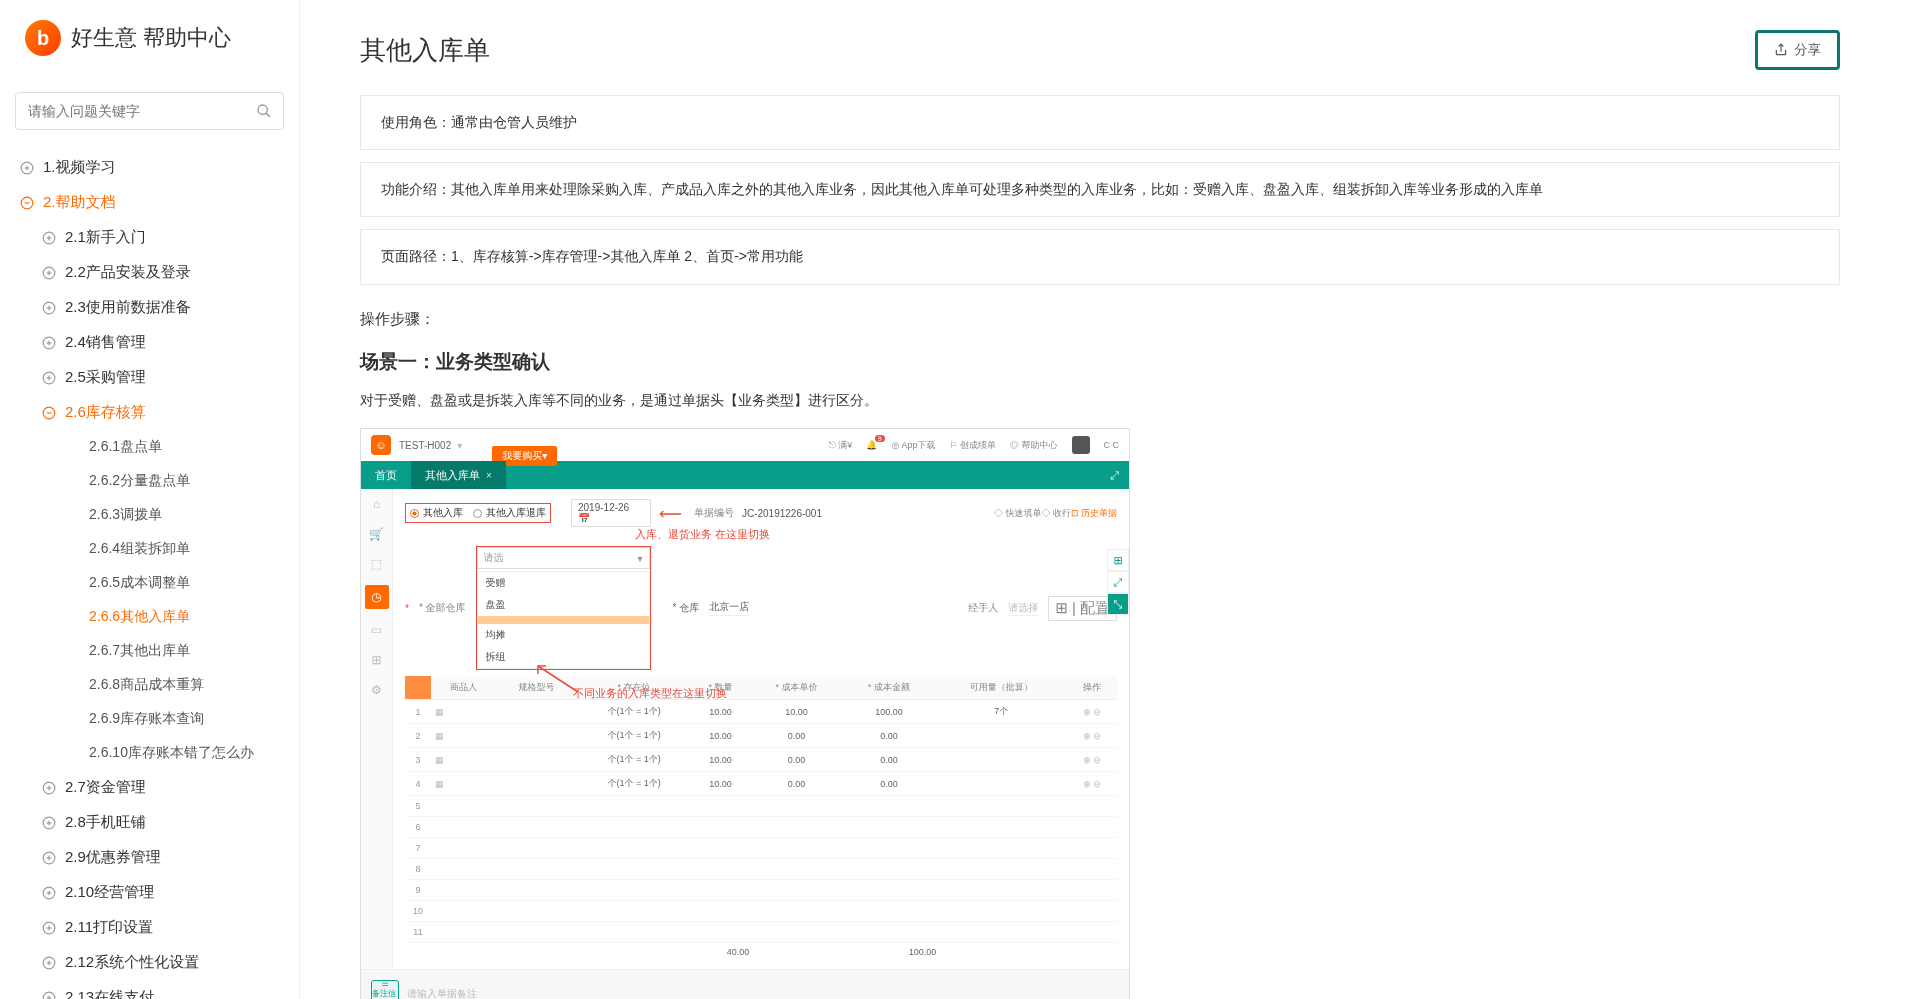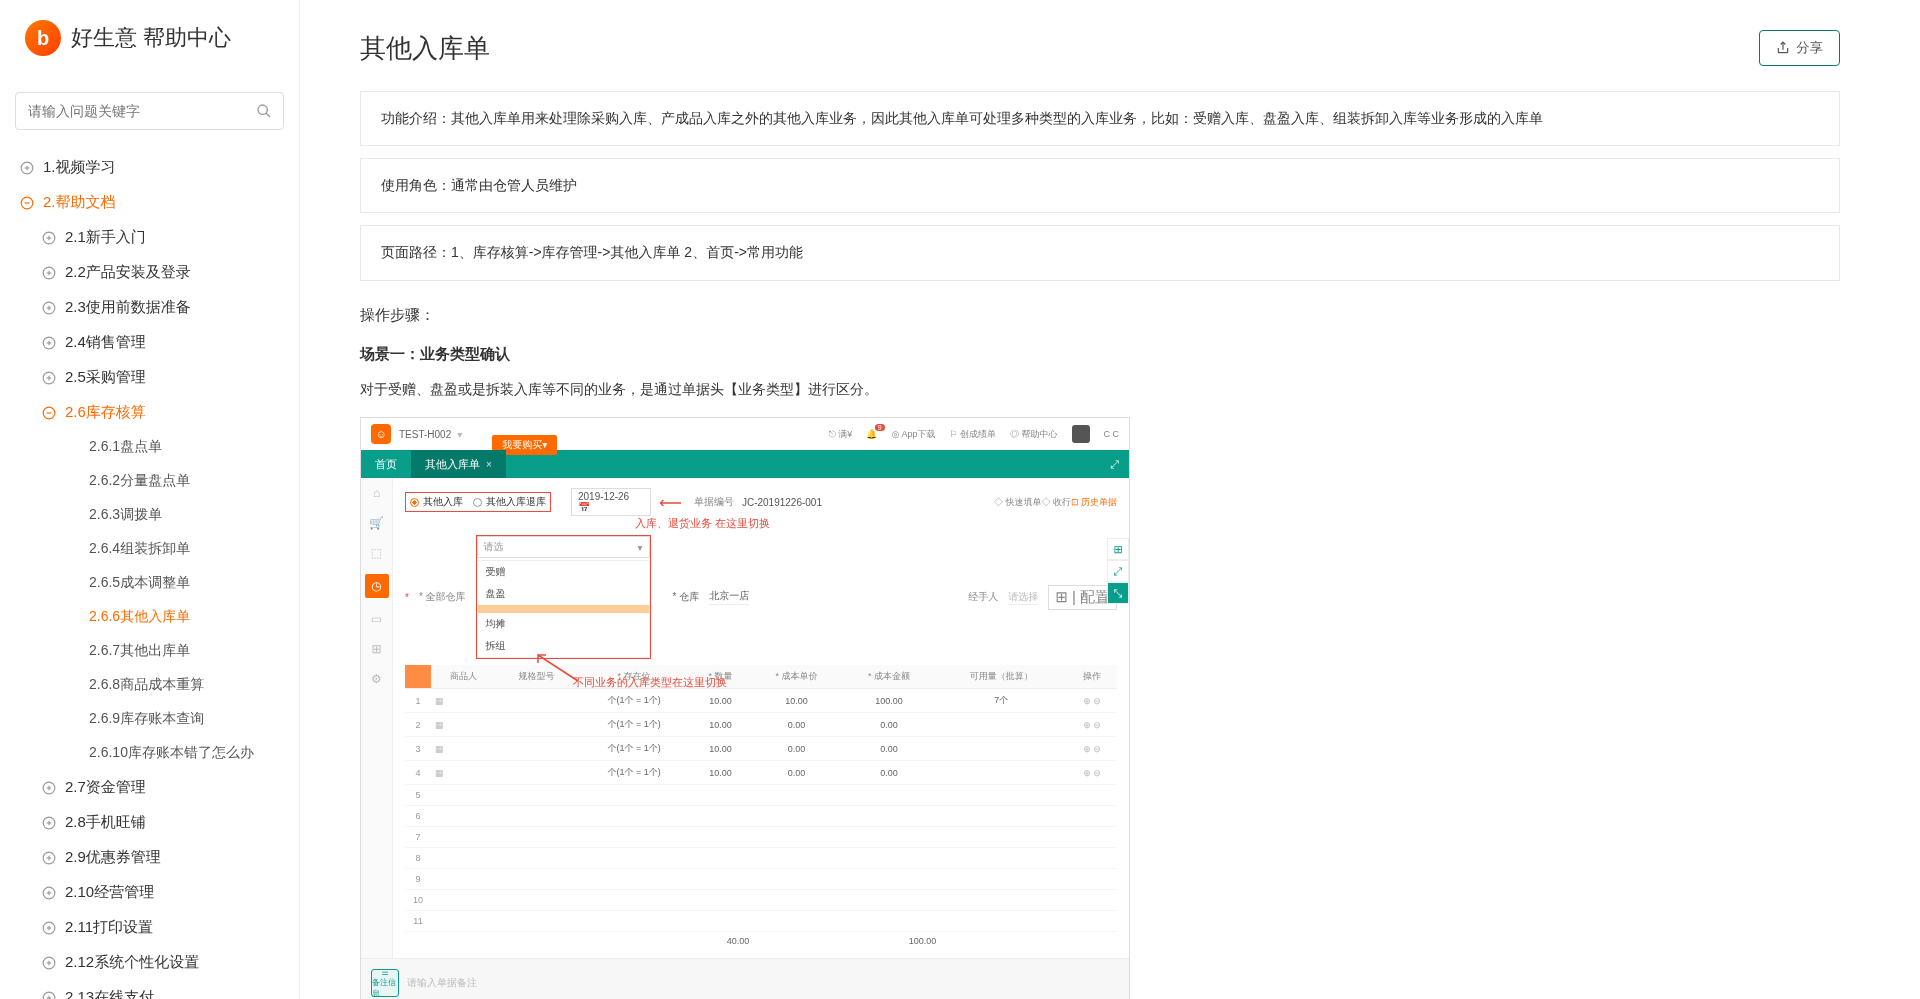--- a/index.html
+++ b/index.html
@@ -19,26 +19,26 @@
 .nav-icon.plus { color: #999; }
 .nav-icon.minus { color: #ff6a00; }
 .nav-item.active { color: #ff6a00; }
 .nav-sub { padding-left: 22px; }
 .nav-sub2 { padding-left: 44px; }
 .nav-sub2 .nav-item { padding-left: 8px; font-size: 14px; color: #555; }
 .nav-sub2 .nav-item.active { color: #ff6a00; }
 .main { flex: 1; padding: 30px 80px 60px 60px; }
 .page-header { display: flex; justify-content: space-between; align-items: center; margin-bottom: 25px; }
 .page-title { font-size: 26px; font-weight: 500; color: #333; }
-.share-btn { border: 1px solid #0f766e; padding: 8px 16px; border-radius: 4px; background: #fff; cursor: pointer; display: flex; align-items: center; gap: 6px; color: #555; }
+.share-btn { border: 3px solid #0f766e; padding: 8px 16px; border-radius: 4px; background: #fff; cursor: pointer; display: flex; align-items: center; gap: 6px; color: #555; }
 .info-box { border: 1px solid #e8e8e8; padding: 14px 20px; margin-bottom: 12px; font-size: 14px; color: #333; line-height: 1.8; }
 .info-label { font-weight: 400; }
 .content-section { margin-top: 25px; }
 .step-label { font-size: 15px; margin-bottom: 18px; color: #333; }
-.scene-title { font-size: 15px; font-weight: bold; margin-bottom: 12px; margin-top: 20px; color: #333; }
+.scene-title { font-size: 19px; font-weight: bold; margin-bottom: 12px; margin-top: 20px; color: #333; }
 .scene-text { font-size: 14px; color: #333; margin-bottom: 15px; line-height: 1.9; }
 .screenshot { border: 1px solid #ddd; margin-top: 15px; margin-bottom: 25px; width: 770px; background: #f7f7f7; }
 .ss-topbar { height: 32px; background: #fff; display: flex; align-items: center; padding: 0 10px; font-size: 10px; color: #666; }
 .ss-logo { width: 20px; height: 20px; background: #ff6a00; border-radius: 4px; margin-right: 8px; display: flex; align-items: center; justify-content: center; color: #fff; font-size: 11px; }
 .ss-top-right { margin-left: auto; display: flex; gap: 14px; align-items: center; color: #888; font-size: 9px; }
 .ss-top-right span { display: flex; align-items: center; gap: 3px; }
 .ss-avatar { width: 18px; height: 18px; background: #555; border-radius: 3px; }
 .ss-tabbar { height: 28px; background: #089e8a; display: flex; align-items: center; padding: 0; font-size: 11px; color: #fff; }
 .ss-tab { padding: 0 14px; height: 100%; display: flex; align-items: center; gap: 6px; }
 .ss-tab.active { background: #067a6a; }
@@ -324,24 +324,24 @@
               <path d="M4 12v7a1 1 0 001 1h14a1 1 0 001-1v-7"></path>
               <polyline points="16 6 12 2 8 6"></polyline>
               <line x1="12" y1="2" x2="12" y2="15"></line>
             </svg>
           </span>
         <span>分享</span>
       </button>
     </div>
 
     <div class="info-box">
+      <span class="info-label">使用角色：</span><span>通常由仓管人员维护</span>
+    </div>
+    <div class="info-box">
       <span class="info-label">功能介绍：</span><span>其他入库单用来处理除采购入库、产成品入库之外的其他入库业务，因此其他入库单可处理多种类型的入库业务，比如：受赠入库、盘盈入库、组装拆卸入库等业务形成的入库单</span>
-    </div>
-    <div class="info-box">
-      <span class="info-label">使用角色：</span><span>通常由仓管人员维护</span>
     </div>
     <div class="info-box">
       <span class="info-label">页面路径：</span><span>1、库存核算-&gt;库存管理-&gt;其他入库单 2、首页-&gt;常用功能</span>
     </div>
 
     <div class="content-section">
       <div class="step-label">操作步骤：</div>
       <div class="scene-title">场景一：业务类型确认</div>
       <div class="scene-text">对于受赠、盘盈或是拆装入库等不同的业务，是通过单据头【业务类型】进行区分。</div>
 

